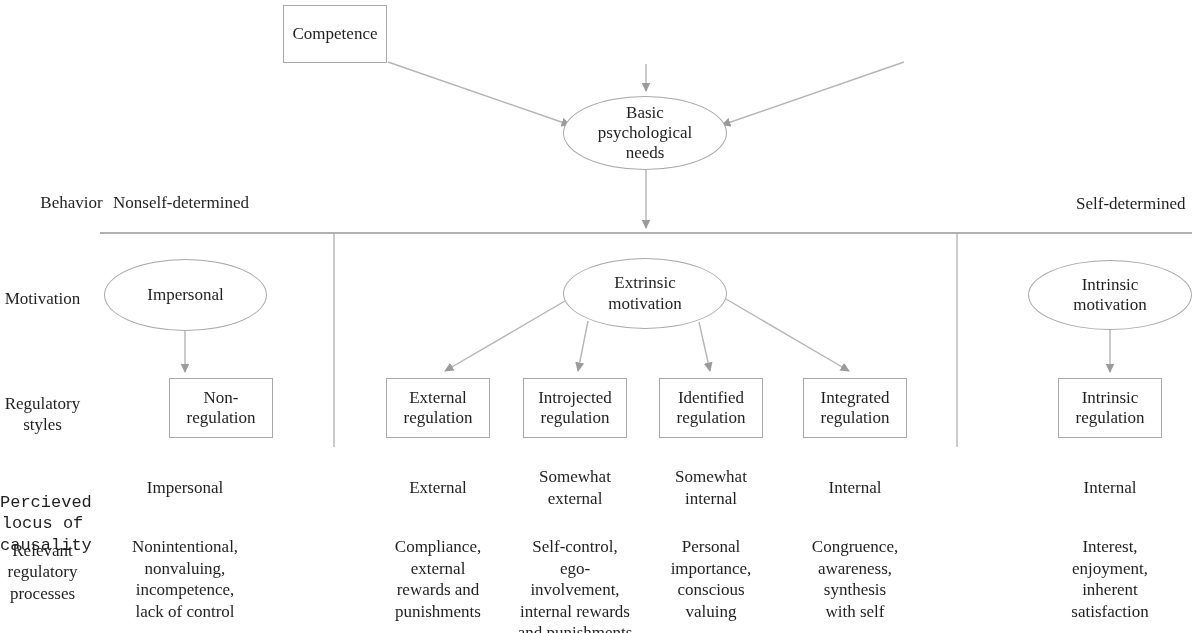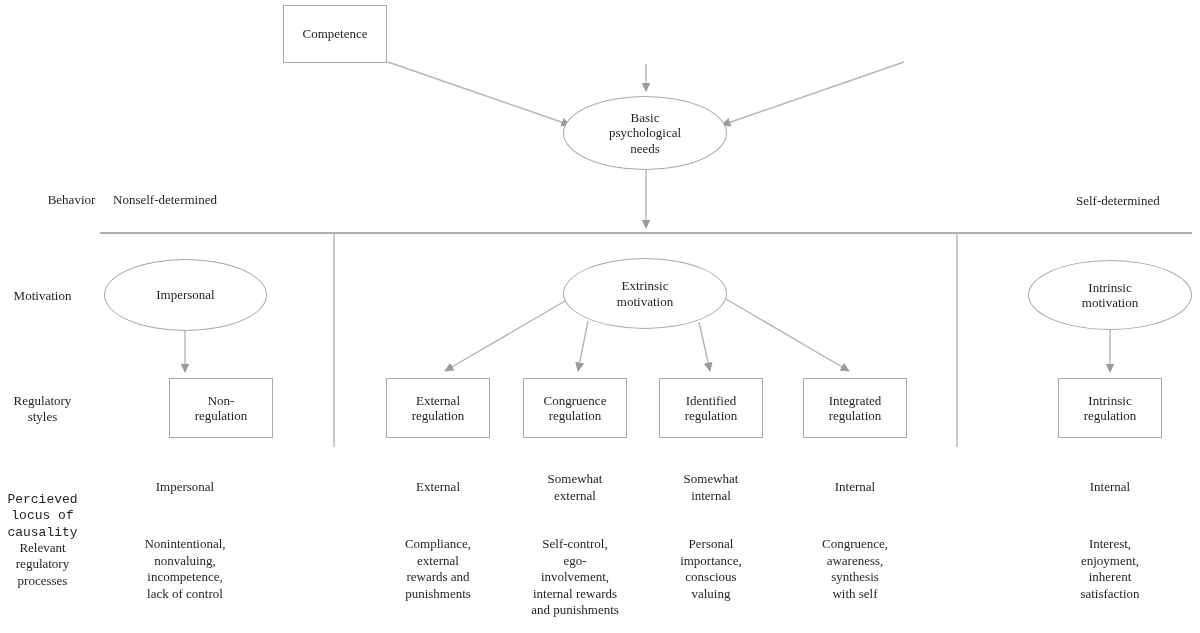--- a/index.html
+++ b/index.html
@@ -2,21 +2,21 @@
 <html><head>
 <meta charset="utf-8">
 <style>
   html,body{margin:0;padding:0;background:#ffffff;}
   #stage{
     position:relative;
     width:1200px;height:633px;
     background:#ffffff;
     font-family:"Liberation Serif","DejaVu Serif",serif;
     color:#1f1f1f;
-    font-size:13px;
+    font-size:17px;
     overflow:hidden;
   }
   .node{
     position:absolute;
     border:1px solid #a8a8a8;
     background:#ffffff;
     display:flex;align-items:center;justify-content:center;
     text-align:center;
     white-space:pre-line;
     line-height:1.18;
@@ -91,21 +91,21 @@
 motivation</div>
   <div class="node ellipse" style="left:1028px;top:260px;width:164px;height:70px;">Intrinsic
 motivation</div>
 
   <div class="rowlabel" style="top:393px;">Regulatory
 styles</div>
   <div class="node" style="left:133px;top:378px;width:104px;height:60px;margin-left:36px;">Non-
 regulation</div>
   <div class="node" style="left:386px;top:378px;width:104px;height:60px;">External
 regulation</div>
-  <div class="node" style="left:523px;top:378px;width:104px;height:60px;">Congruence
+  <div class="node" style="left:523px;top:378px;width:104px;height:60px;">Introjected
 regulation</div>
   <div class="node" style="left:659px;top:378px;width:104px;height:60px;">Identified
 regulation</div>
   <div class="node" style="left:803px;top:378px;width:104px;height:60px;">Integrated
 regulation</div>
   <div class="node" style="left:1058px;top:378px;width:104px;height:60px;">Intrinsic
 regulation</div>
 
   <div class="rowlabel" style="top:492px;font-family:Liberation Mono, monospace;">Percieved
 locus of

